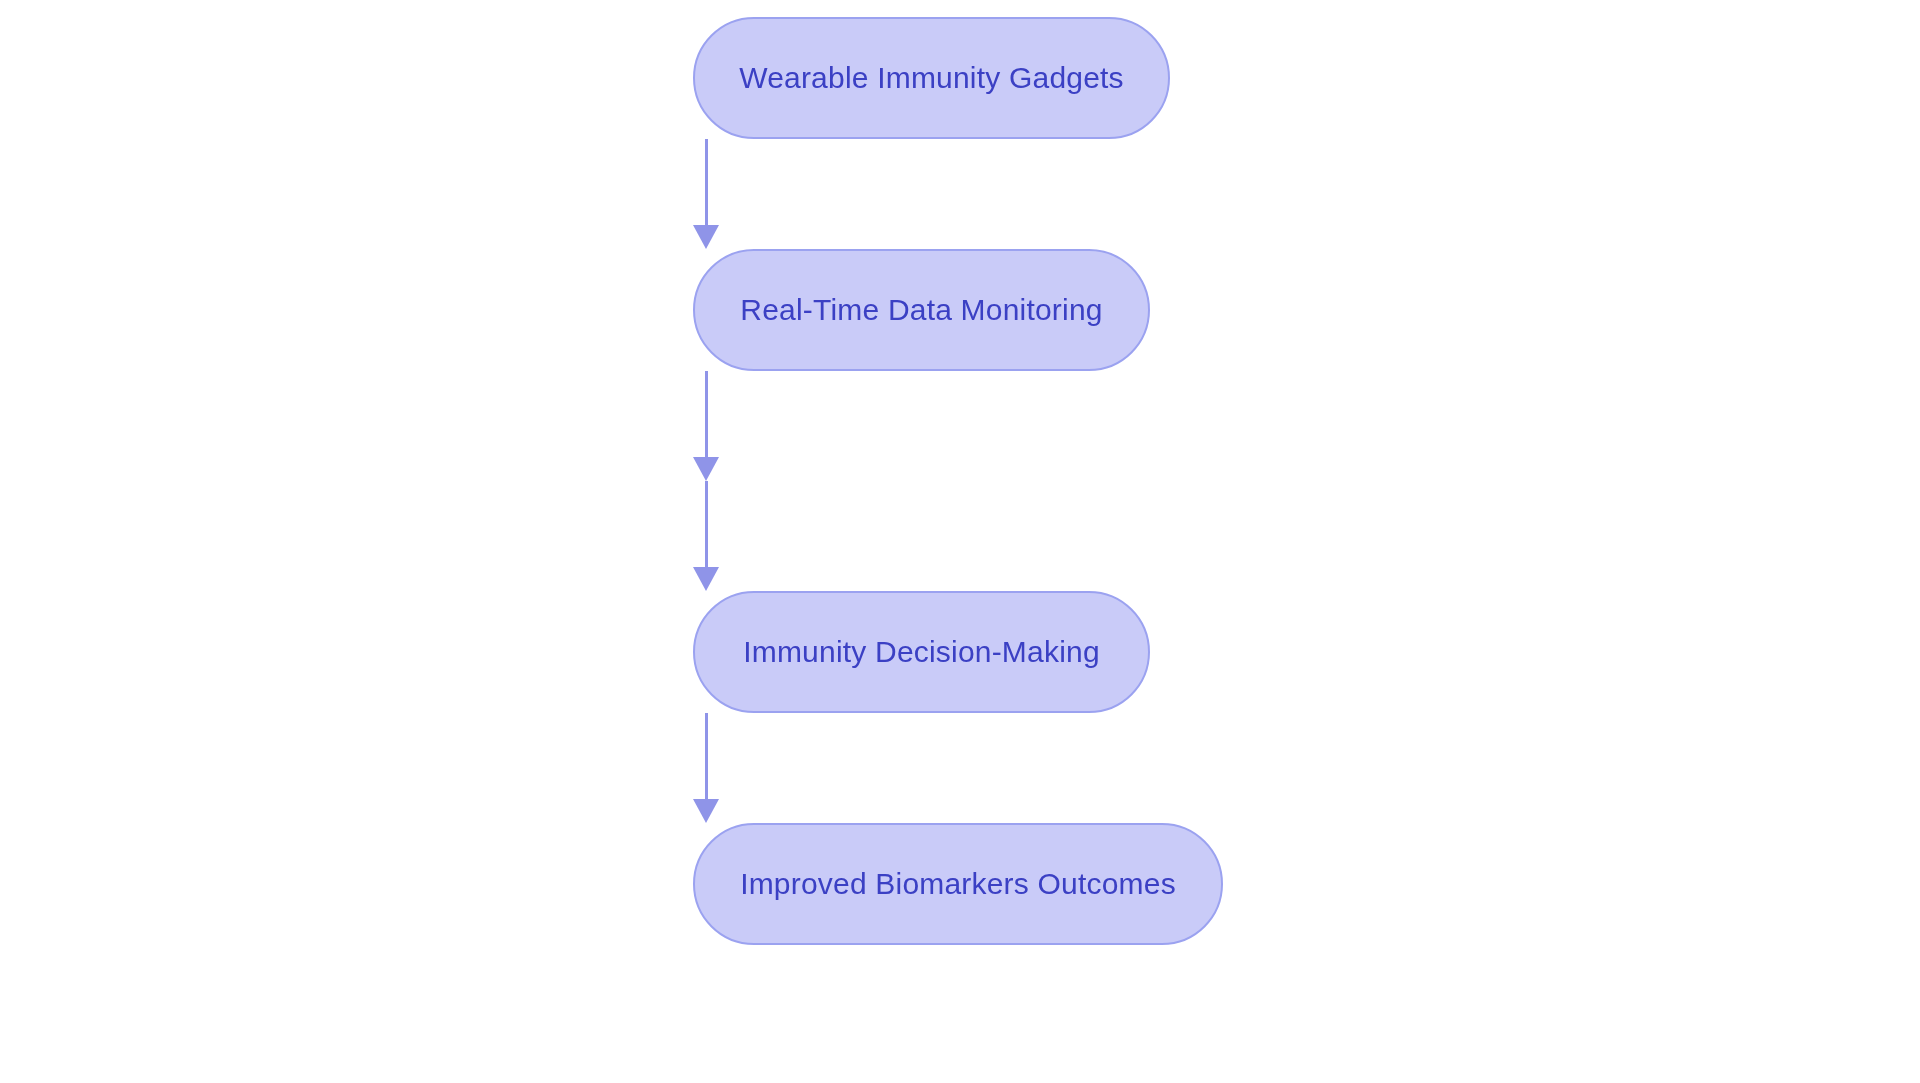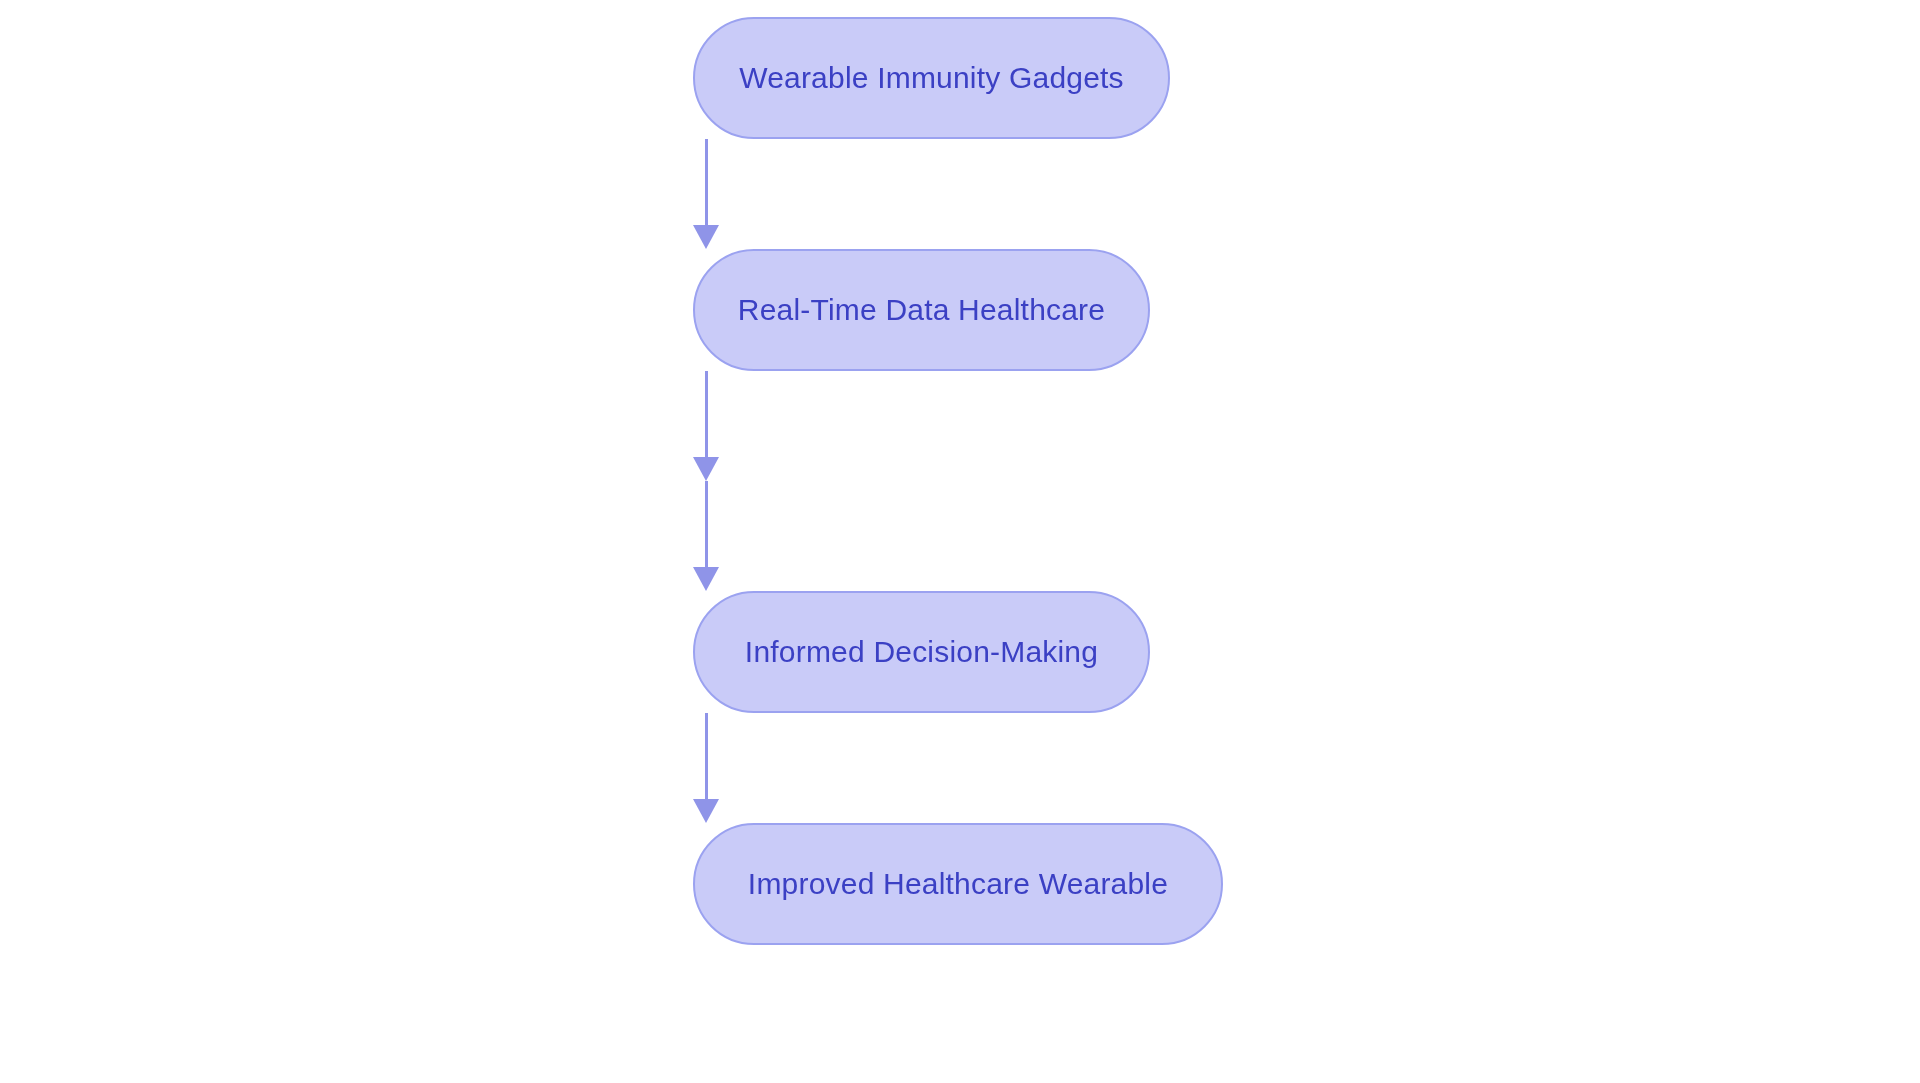--- a/index.html
+++ b/index.html
@@ -86,41 +86,41 @@
     <div class="node node-1">
       <span class="node-label">Wearable Immunity Gadgets</span>
     </div>
 
     <div class="arrow">
       <div class="arrow-shaft"></div>
       <div class="arrow-head"></div>
     </div>
 
     <div class="node node-2">
-      <span class="node-label">Real-Time Data Healthcare</span>
+      <span class="node-label">Real-Time Data Monitoring</span>
     </div>
 
     <div class="arrow">
       <div class="arrow-shaft"></div>
       <div class="arrow-head"></div>
     </div>
 
 
     <div class="arrow">
       <div class="arrow-shaft"></div>
       <div class="arrow-head"></div>
     </div>
 
     <div class="node node-4">
-      <span class="node-label">Informed Decision-Making</span>
+      <span class="node-label">Immunity Decision-Making</span>
     </div>
 
     <div class="arrow">
       <div class="arrow-shaft"></div>
       <div class="arrow-head"></div>
     </div>
 
     <div class="node node-5">
-      <span class="node-label">Improved Healthcare Wearable</span>
+      <span class="node-label">Improved Biomarkers Outcomes</span>
     </div>
 
   </div>
 </div>
 
 </body></html>

